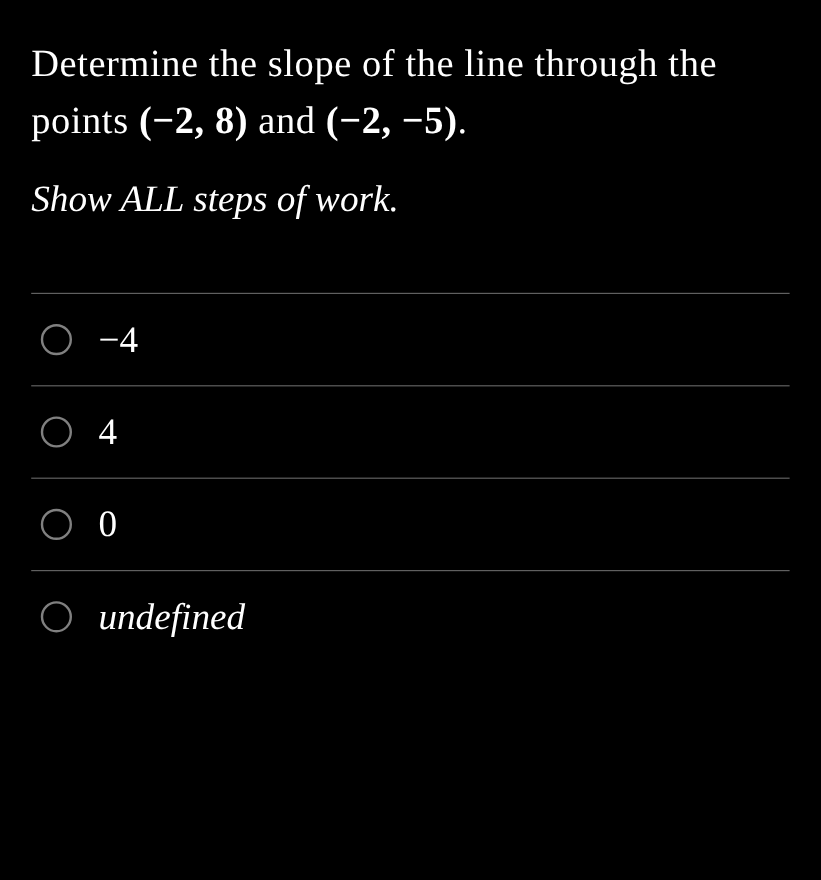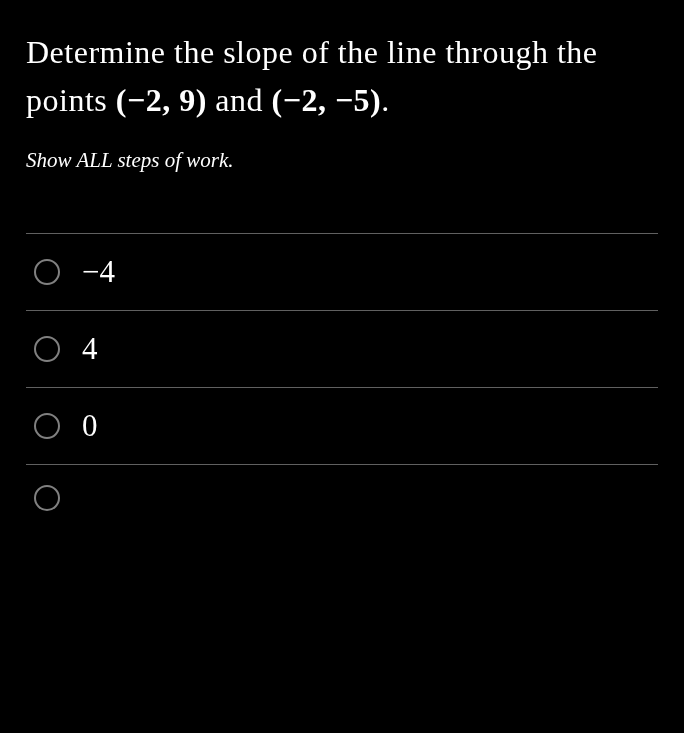--- a/index.html
+++ b/index.html
@@ -21,21 +21,21 @@
       letter-spacing: 0.5px;
       color: #ffffff;
       margin-bottom: 24px;
     }
     .math {
       font-family: 'Cambria Math', 'STIX', Georgia, serif;
       font-weight: bold;
     }
     .instruction {
       font-style: italic;
-      font-size: 21px;
+      font-size: 31px;
       margin-bottom: 60px;
     }
     .options {
       width: 100%;
     }
     .option-row {
       display: flex;
       align-items: center;
       padding: 20px 8px;
       border-top: 1px solid #606060;
@@ -56,34 +56,35 @@
       font-family: 'Cambria Math', 'STIX', Georgia, serif;
     }
     .italic-math {
       font-style: italic;
     }
   </style>
 </head>
 <body>
 
 <div class="question-text">
-  <span>Determine the slope of the line through the points </span><span class="math">(−2, 9)</span><span> and </span><span class="math">(−2, −5)</span><span>.</span>
+  <span>Determine the slope of the line through the points </span><span class="math">(−2, 8)</span><span> and </span><span class="math">(−2, −5)</span><span>.</span>
 </div>
 
 <div class="instruction">Show ALL steps of work.</div>
 
 <div class="options">
   <div class="option-row">
     <div class="radio-circle"></div>
     <span class="option-label">−4</span>
   </div>
   <div class="option-row">
     <div class="radio-circle"></div>
     <span class="option-label">4</span>
   </div>
   <div class="option-row">
     <div class="radio-circle"></div>
     <span class="option-label">0</span>
   </div>
   <div class="option-row">
     <div class="radio-circle"></div>
+    <span class="option-label italic-math">undefined</span>
   </div>
 </div>
 
 </body></html>

